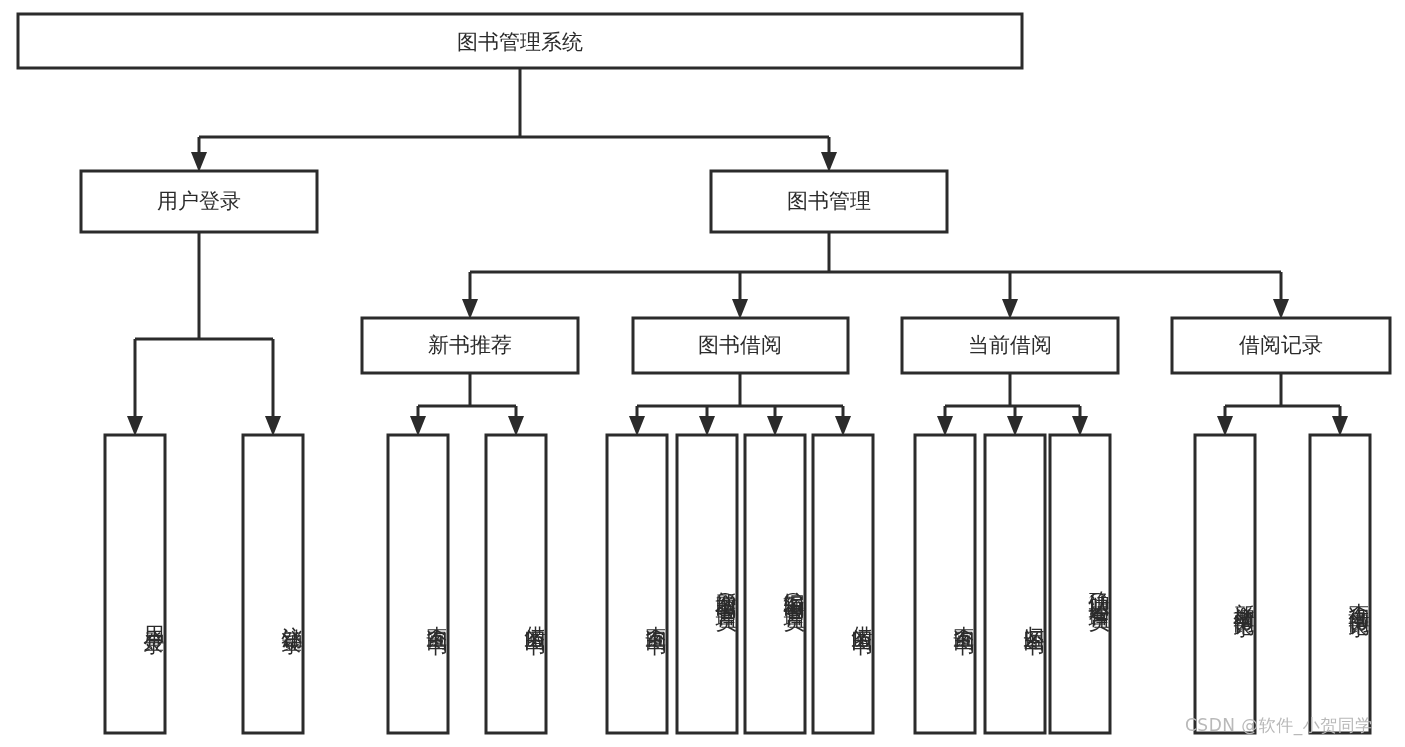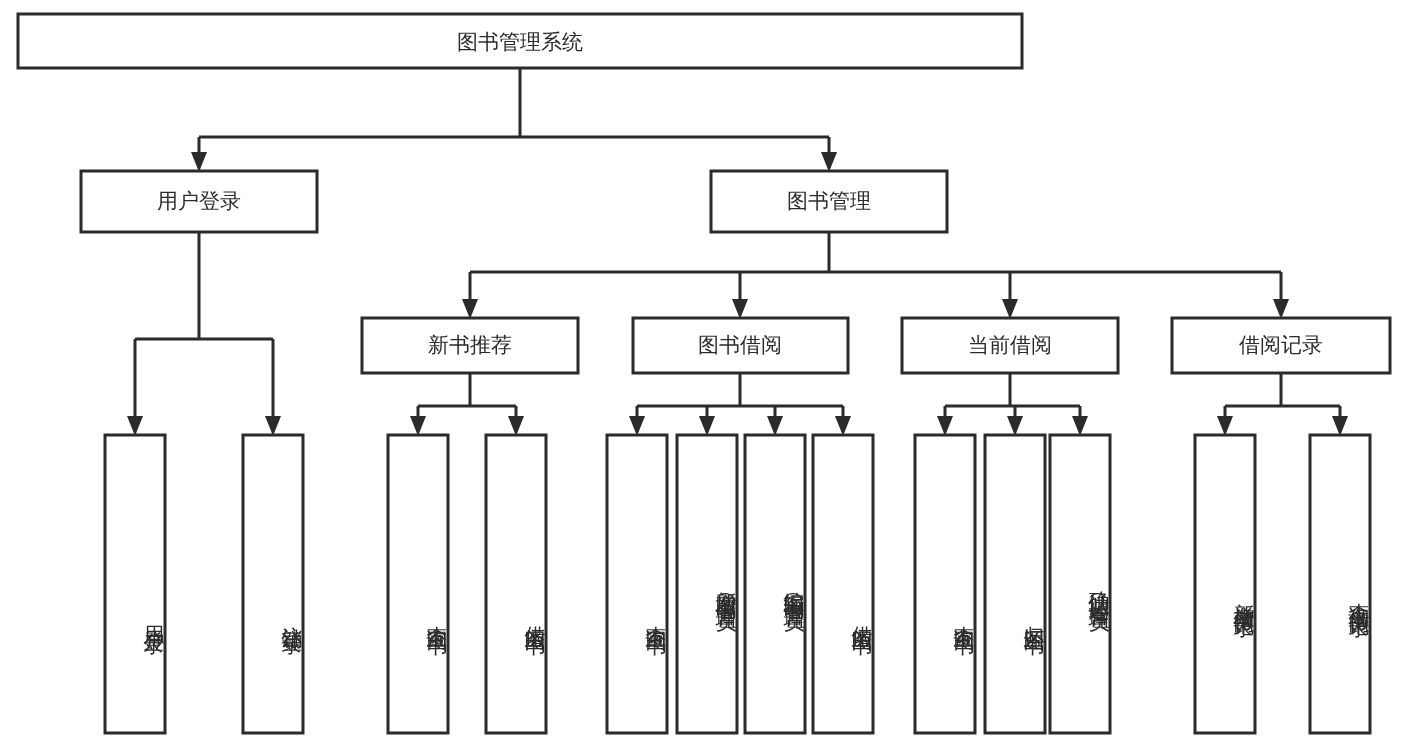--- a/index.html
+++ b/index.html
@@ -218,14 +218,15 @@
   <div class="leaf-label" style="left:745px; top:442px; width:60px; height:290px;">编辑图书（管理员）</div>
   <div class="leaf-label" style="left:813px; top:500px; width:60px; height:230px;">借阅图书</div>
 
   <div class="leaf-label" style="left:915px; top:500px; width:60px; height:230px;">查询图书</div>
   <div class="leaf-label" style="left:985px; top:500px; width:60px; height:230px;">归还图书</div>
   <div class="leaf-label" style="left:1050px; top:442px; width:60px; height:290px;">确认归还（管理员）</div>
 
   <div class="leaf-label" style="left:1195px; top:460px; width:60px; height:270px;">新增借阅记录</div>
   <div class="leaf-label" style="left:1310px; top:460px; width:60px; height:270px;">查询借阅记录</div>
 
+  <div class="watermark">CSDN @软件_小贺同学</div>
 
 </div>
 
 </body></html>

